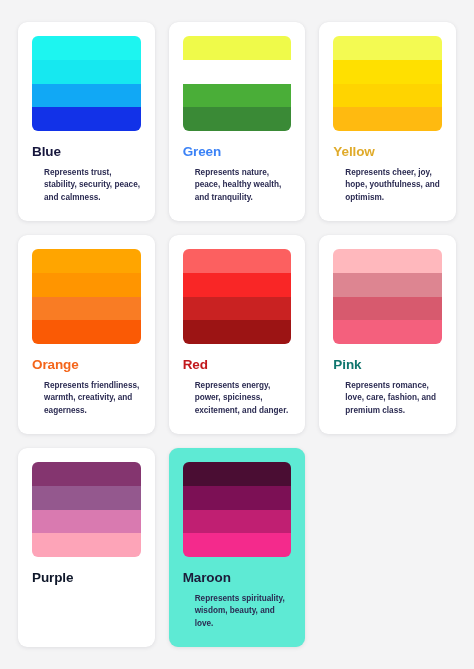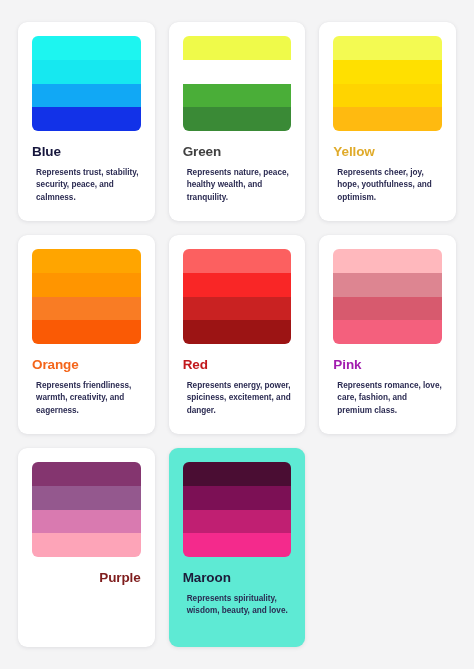--- a/index.html
+++ b/index.html
@@ -48,21 +48,21 @@
     flex: 1 1 0;
   }
   .card-title {
     margin: 14px 0 0 0;
     font-size: 13.5px;
     font-weight: bold;
     letter-spacing: -0.1px;
     line-height: 1.1;
   }
   .card-desc {
-    margin: 7px 0 0 4px;
+    margin: 7px 0 0 12px;
     font-size: 8.2px;
     font-weight: bold;
     line-height: 1.52;
     color: #2b2b52;
     letter-spacing: 0.01px;
   }
 </style>
 </head>
 <body style="background: rgb(244, 244, 245);">
 
@@ -79,21 +79,21 @@
     <div class="card-desc" style="color: rgb(43, 43, 82);">Represents trust, stability, security, peace, and calmness.</div>
   </div>
 
   <div class="card" style="background: rgb(255, 255, 255);">
     <div class="swatch">
       <div class="band" style="background-color: rgb(239, 250, 74);"></div>
       <div class="band"></div>
       <div class="band" style="background-color: rgb(74, 174, 56);"></div>
       <div class="band" style="background-color: rgb(58, 138, 54);"></div>
     </div>
-    <div class="card-title" style="color: #404040;">Green</div>
+    <div class="card-title" style="color: #3b82f6;">Green</div>
     <div class="card-desc" style="color: rgb(43, 43, 82);">Represents nature, peace, healthy wealth, and tranquility.</div>
   </div>
 
   <div class="card" style="background: rgb(255, 255, 255);">
     <div class="swatch">
       <div class="band" style="background-color: rgb(243, 250, 82);"></div>
       <div class="band" style="background-color: rgb(255, 224, 0);"></div>
       <div class="band" style="background-color: rgb(255, 212, 0);"></div>
       <div class="band" style="background-color: rgb(255, 186, 16);"></div>
     </div>
@@ -123,32 +123,32 @@
     <div class="card-desc" style="color: rgb(43, 43, 82);">Represents energy, power, spiciness, excitement, and danger.</div>
   </div>
 
   <div class="card" style="background: rgb(255, 255, 255);">
     <div class="swatch">
       <div class="band" style="background-color: rgb(255, 184, 189);"></div>
       <div class="band" style="background-color: rgb(221, 133, 145);"></div>
       <div class="band" style="background-color: rgb(215, 90, 110);"></div>
       <div class="band" style="background-color: rgb(244, 96, 125);"></div>
     </div>
-    <div class="card-title" style="color: #a21caf;">Pink</div>
+    <div class="card-title" style="color: #0f766e;">Pink</div>
     <div class="card-desc" style="color: rgb(43, 43, 82);">Represents romance, love, care, fashion, and premium class.</div>
   </div>
 
   <div class="card" style="background: rgb(255, 255, 255);">
     <div class="swatch">
       <div class="band" style="background-color: rgb(132, 53, 111);"></div>
       <div class="band" style="background-color: rgb(148, 88, 142);"></div>
       <div class="band" style="background-color: rgb(217, 122, 176);"></div>
       <div class="band" style="background-color: rgb(253, 164, 184);"></div>
     </div>
-    <div class="card-title" style="color: #7f1d1d; text-align: right;">Purple</div>
+    <div class="card-title" style="color: #0f172a;">Purple</div>
   </div>
 
   <div class="card" style="background: #5eead4;">
     <div class="swatch">
       <div class="band" style="background-color: rgb(74, 13, 51);"></div>
       <div class="band" style="background-color: rgb(124, 16, 85);"></div>
       <div class="band" style="background-color: rgb(192, 31, 114);"></div>
       <div class="band" style="background-color: rgb(244, 42, 140);"></div>
     </div>
     <div class="card-title" style="color: rgb(28, 28, 58);">Maroon</div>

